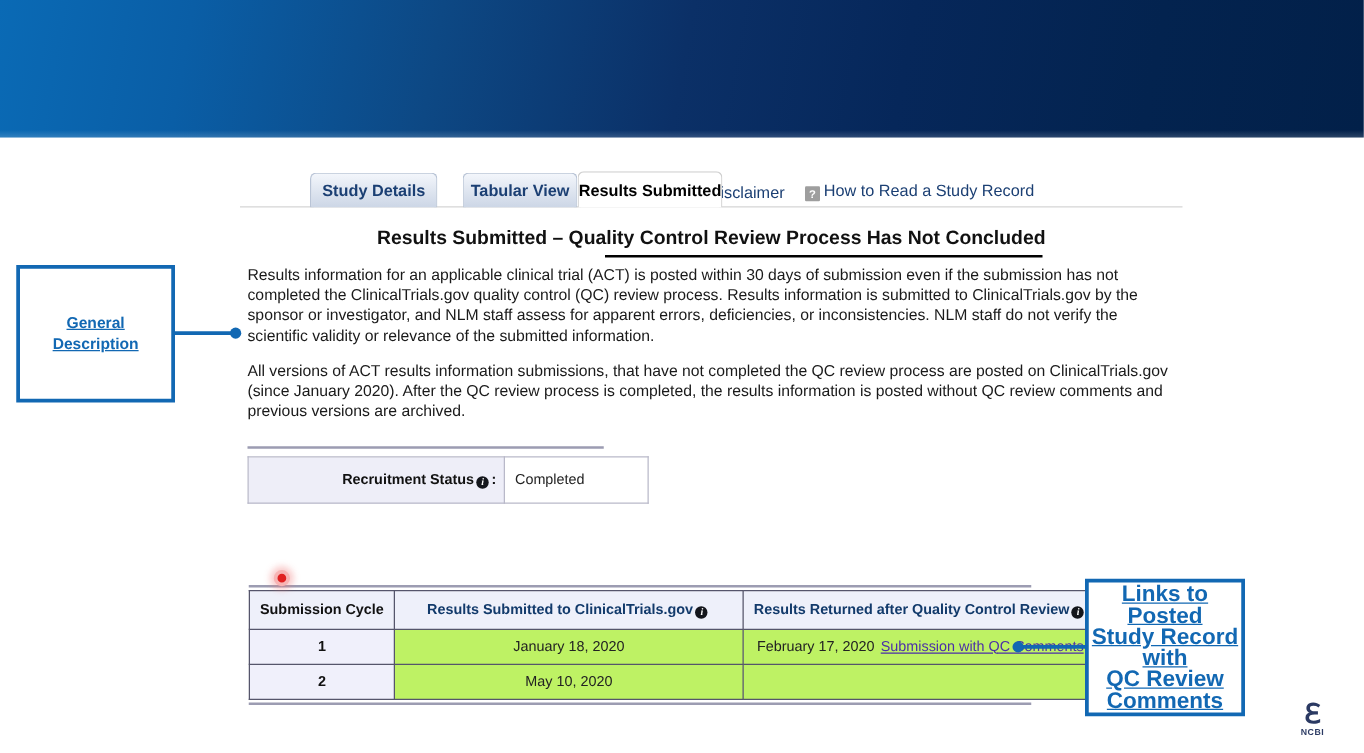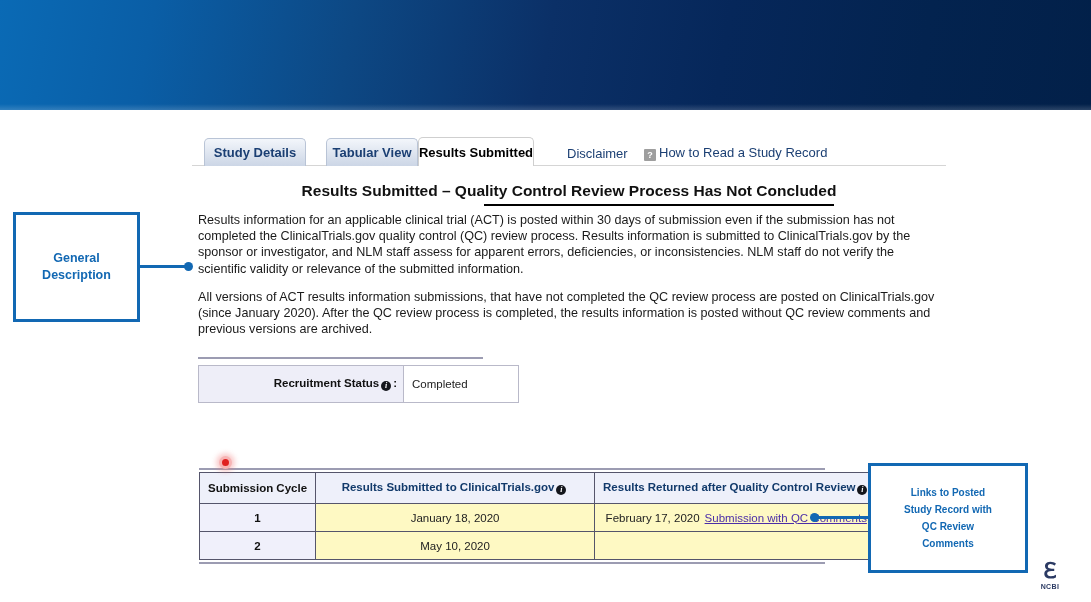--- a/index.html
+++ b/index.html
@@ -72,20 +72,21 @@
     background: linear-gradient(180deg, #f3f6fb 0%, #dde4ef 55%, #ccd6e6 100%);
     color: #1b3f73;
     font-size: 13px;
     font-weight: bold;
     display: flex;
     align-items: center;
     justify-content: center;
     padding: 0 11px;
     font-family: "Liberation Sans", sans-serif;
     white-space: nowrap;
+    margin-left: 44px;
   }
   .tab.active {
     background: #ffffff;
     color: #000000;
     border-color: #cfcfcf;
     height: 29px;
     z-index: 3;
   }
   .plain-link {
     position: absolute;
@@ -221,21 +222,21 @@
     font-weight: bold;
     height: 31px;
     padding: 0 8px;
     white-space: nowrap;
   }
   #submission-table th.c0 { color: #111111; width: 107px; }
   #submission-table th.c1 { width: 279px; }
   #submission-table th.c2 { width: 240px; }
   #submission-table td {
     height: 28px;
-    background: #fef9c3;
+    background: #bef264;
     color: #222222;
     text-align: center;
   }
   #submission-table td.cycle {
     background: #f0f0fb;
     color: #111111;
     font-weight: bold;
   }
   #submission-table td a {
     color: #4b2ea8;
@@ -268,33 +269,34 @@
     color: #1268b3;
     font-weight: bold;
     font-size: 12.5px;
     line-height: 17px;
     display: flex;
     align-items: center;
     justify-content: center;
     text-align: center;
     white-space: pre-line;
     font-family: "Liberation Sans", sans-serif;
+    text-decoration: underline;
   }
   #callout-general {
     left: 13px;
     top: 212px;
     width: 127px;
     height: 110px;
   }
   #callout-links {
     left: 868px;
     top: 463px;
-    width: 160px;
+    width: 128px;
     height: 110px;
-    font-size: 10px;
+    font-size: 18px;
   }
 
   .connector-line {
     position: absolute;
     background: #1268b3;
     height: 3px;
   }
   .connector-dot {
     position: absolute;
     width: 9px;

